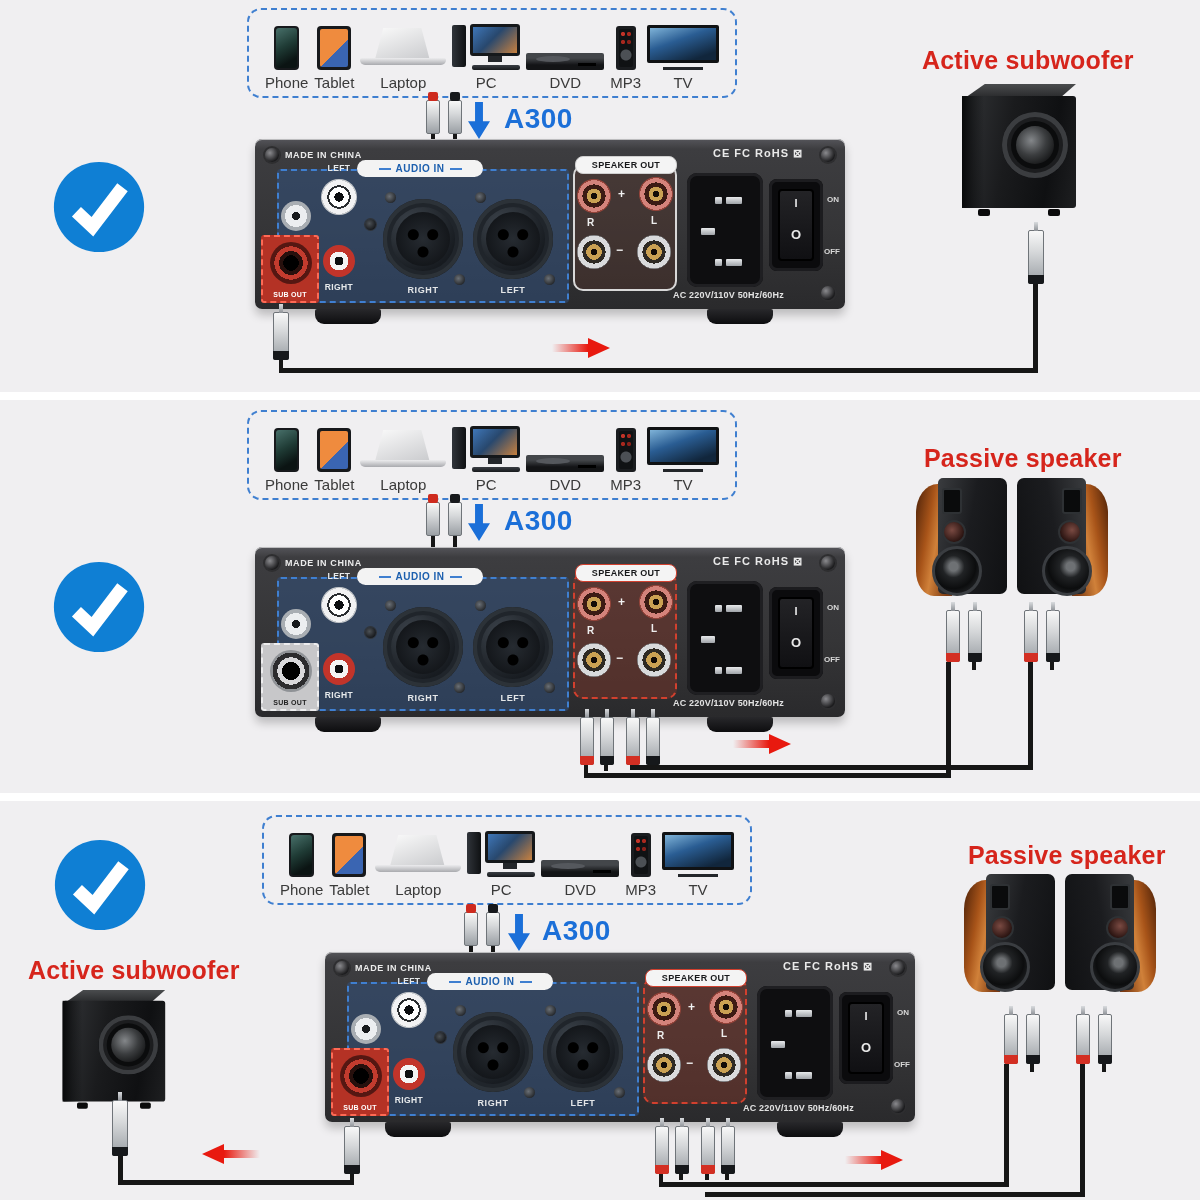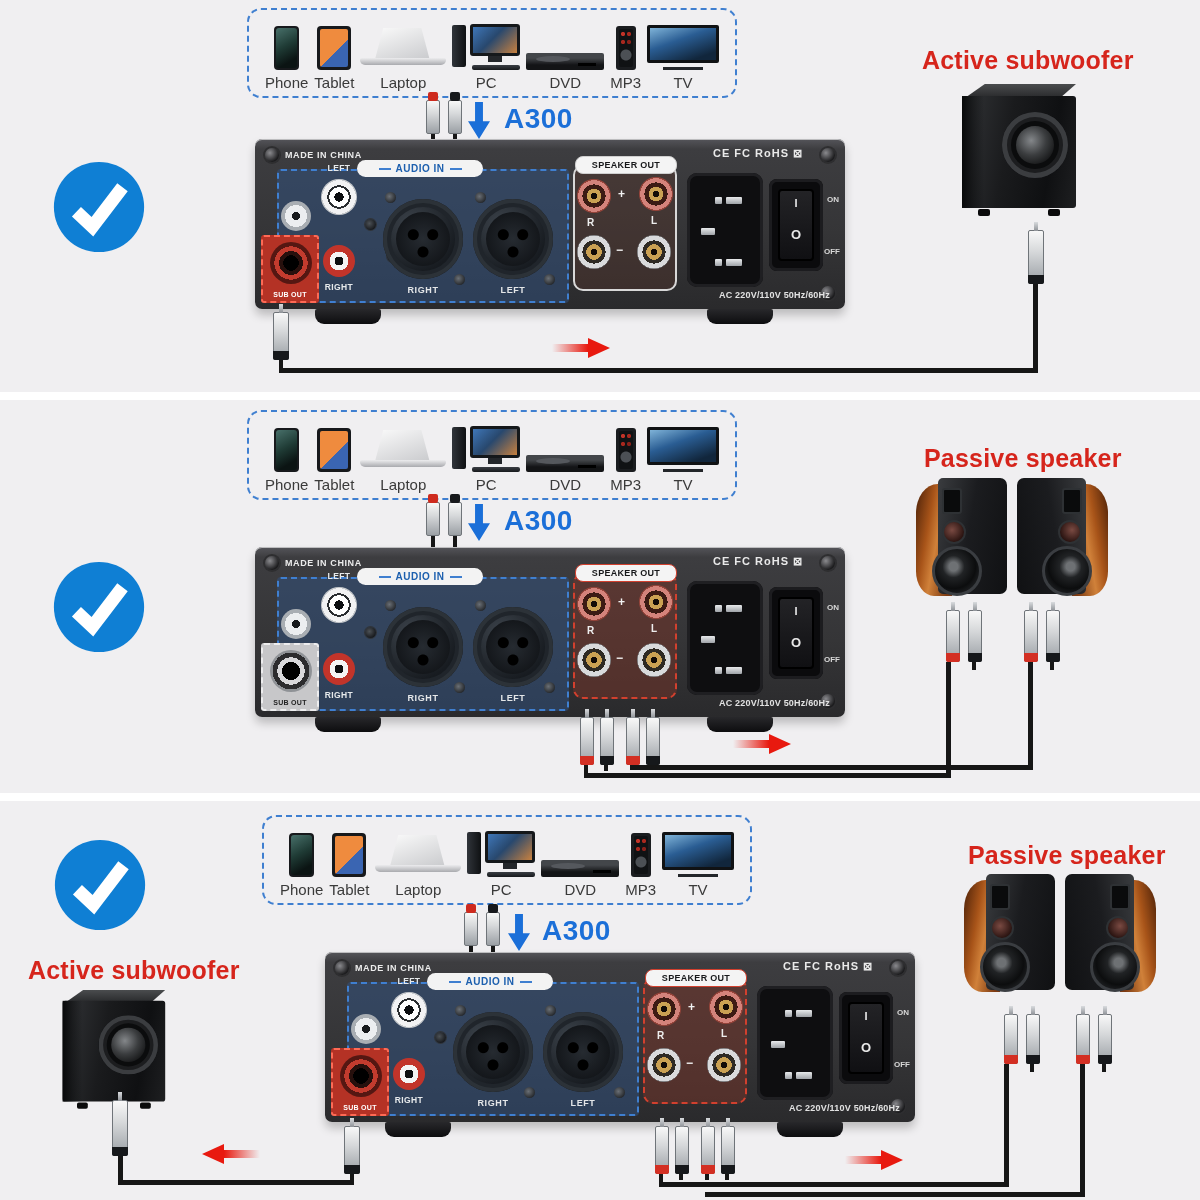--- a/index.html
+++ b/index.html
@@ -135,21 +135,21 @@
   .sl-2{left:14px;top:55px;width:14px;height:7px}
   .sl-3a{left:28px;top:86px;width:7px;height:7px}.sl-3b{left:39px;top:86px;width:16px;height:7px}
   .rocker{position:absolute;left:514px;top:40px;width:54px;height:92px;background:#0b0b0d;border-radius:8px;
           box-shadow:inset 0 0 0 3px #1c1c1f}
   .rocker-btn{position:absolute;left:9px;top:10px;width:36px;height:72px;box-sizing:border-box;
               background:linear-gradient(180deg,#232326,#101013);border:2px solid #000;border-radius:4px}
   .rocker-i{position:absolute;left:0;right:0;top:6px;text-align:center;color:#e8e8e8;font-size:11px;font-weight:bold}
   .rocker-o{position:absolute;left:0;right:0;top:36px;text-align:center;color:#e8e8e8;font-size:13px;font-weight:bold}
   .on-lbl{position:absolute;left:572px;top:56px;font-size:8px;font-weight:bold;color:#d8d8d8}
   .off-lbl{position:absolute;left:569px;top:108px;font-size:8px;font-weight:bold;color:#d8d8d8}
-  .pwr{position:absolute;left:464px;top:151px;width:150px;font-size:9px;font-weight:bold;color:#e2e2e2;letter-spacing:.2px;white-space:nowrap}
+  .pwr{position:absolute;left:418px;top:151px;width:150px;font-size:9px;font-weight:bold;color:#e2e2e2;letter-spacing:.2px;white-space:nowrap}
   .foot{position:absolute;top:170px;width:66px;height:15px;border-radius:2px 2px 9px 9px;
         background:linear-gradient(180deg,#28282b,#0d0d0f)}
   .foot-l{left:60px}.foot-r{left:452px}
 
   
   .plug{position:absolute;width:14px;background:linear-gradient(180deg,#f8f8f8 0%,#d6d8da 40%,#9ba0a5 100%);
         border:1px solid #6f7479;border-radius:2px;box-sizing:border-box}
   .plug::before{content:"";position:absolute;left:50%;top:-9px;transform:translateX(-50%);width:4px;height:9px;
         background:linear-gradient(#d9dbde,#8d9196)}
   .plug--band::after{content:"";position:absolute;left:-1px;right:-1px;bottom:-1px;height:9px;background:#d32f23;border-radius:0 0 2px 2px}

